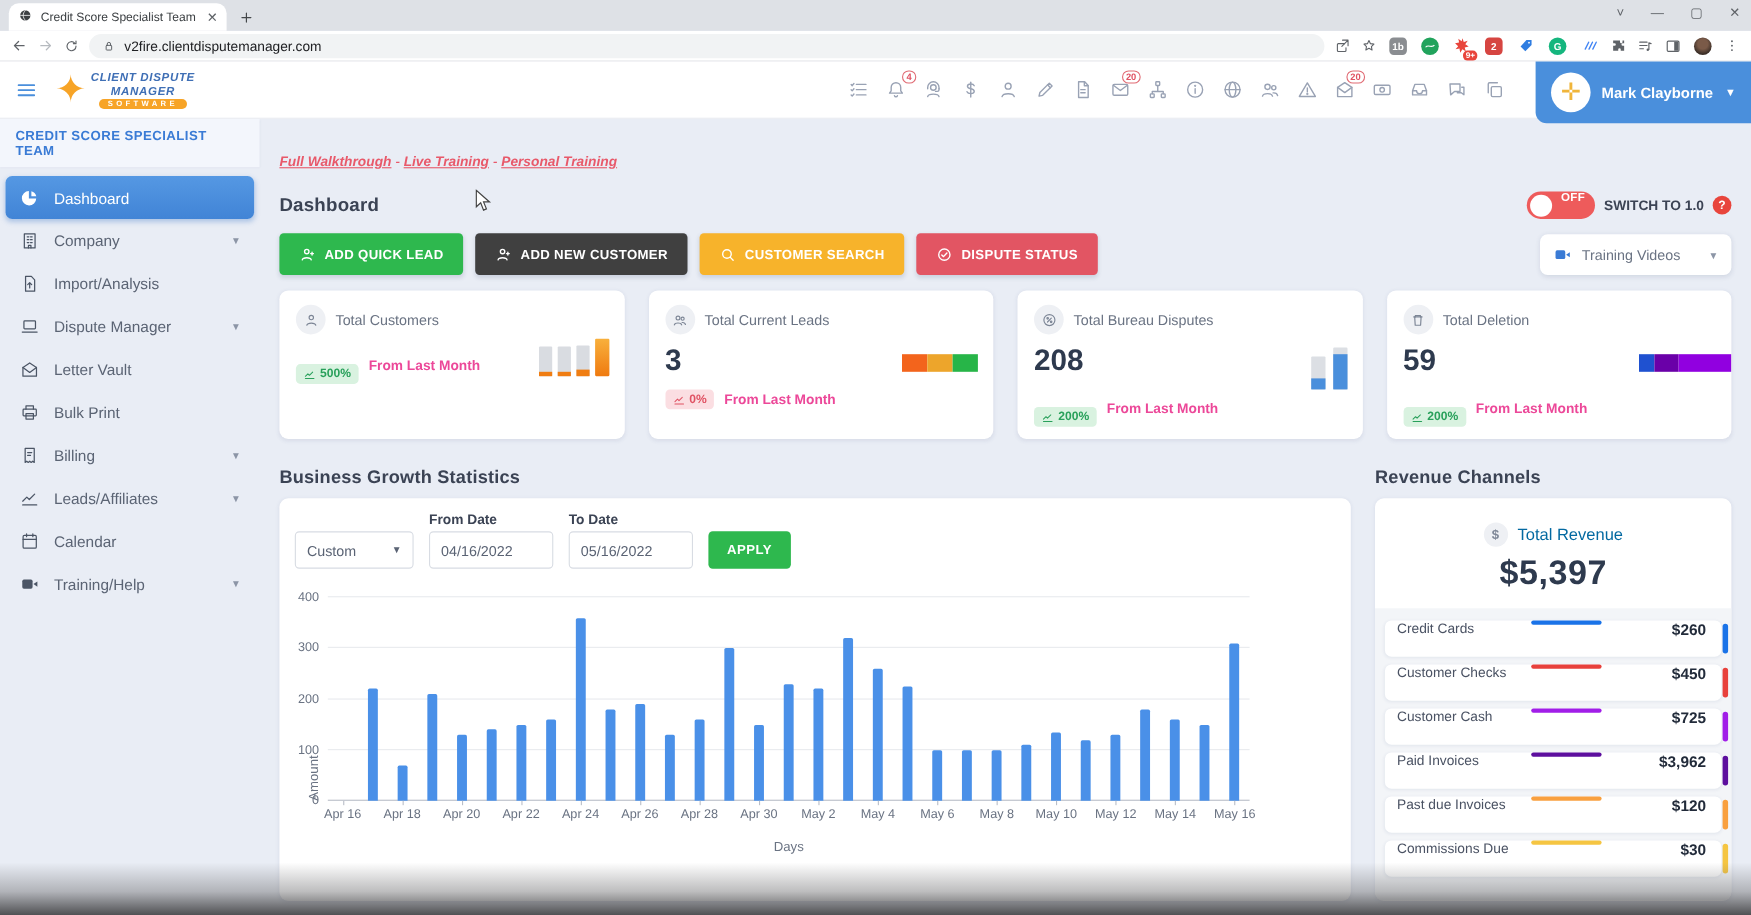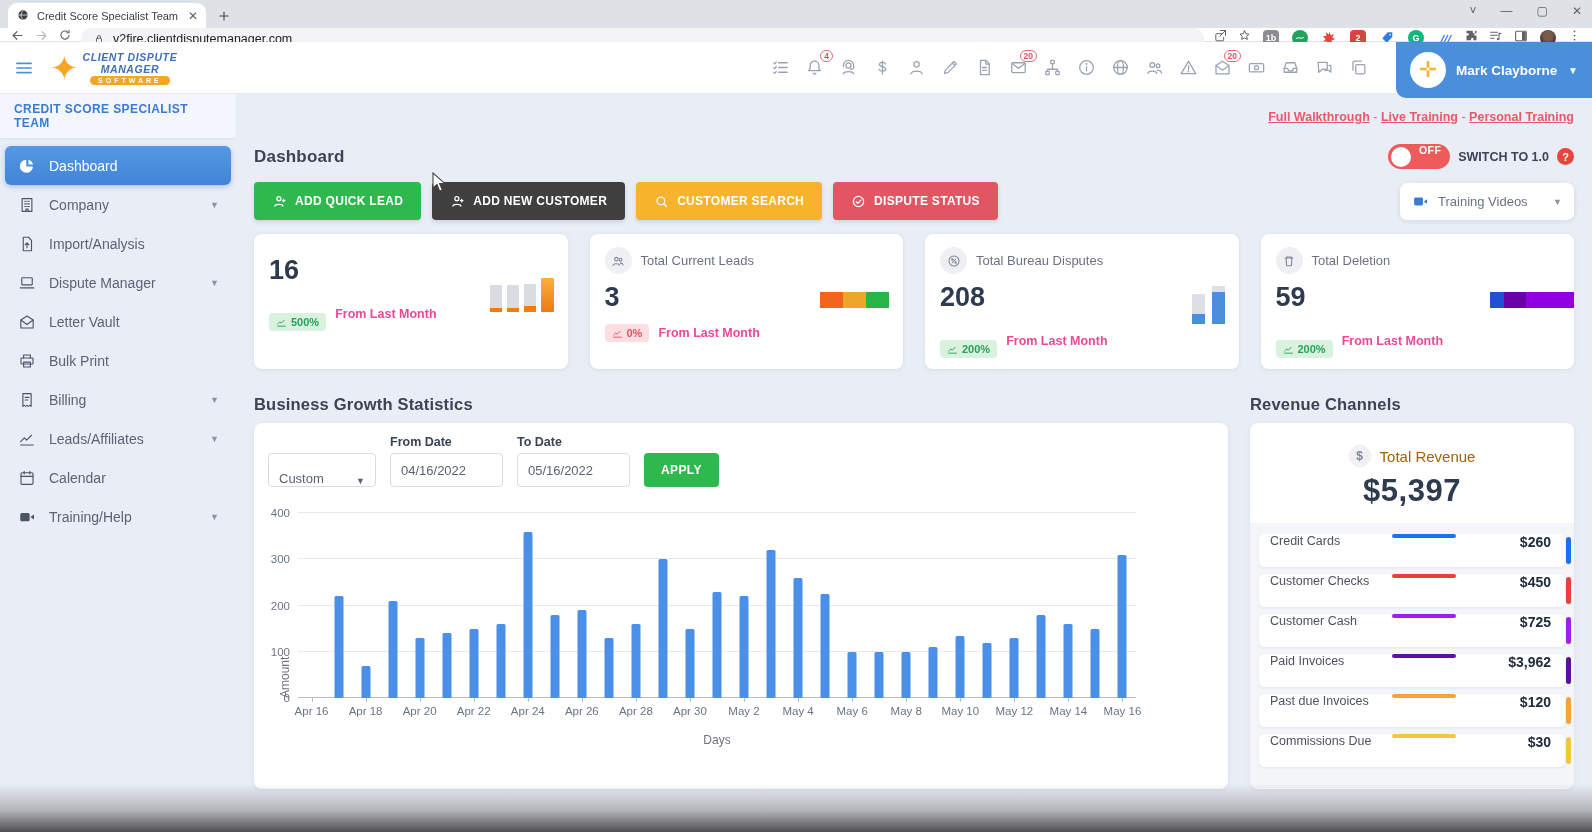--- a/index.html
+++ b/index.html
@@ -11,21 +11,21 @@
   .tabstrip { position:relative; height:28px; background:#dee1e6; }
   .tab { position:absolute; left:8px; top:3px; width:198px; height:25px; background:#fff;
          border-radius:9px 9px 0 0; display:flex; align-items:center; gap:7px; padding:0 8px;
          font-size:11px; color:#3c4043; }
   .tab .t-title { flex:1; white-space:nowrap; overflow:hidden; }
   .tab .t-close { color:#5f6368; font-size:12px; }
   .newtab { position:absolute; left:214px; top:6px; width:20px; height:20px; color:#44474a;
             display:flex; align-items:center; justify-content:center; }
   .wincontrols { position:absolute; right:10px; top:4px; display:flex; gap:24px; color:#5f6368;
                  font-size:12px; align-items:center; }
-  .urlbar { height:14px; background:#fff; display:flex; gap:9px; padding:0 10px;
+  .urlbar { height:28px; background:#fff; display:flex; align-items:center; gap:9px; padding:0 10px;
             border-bottom:1px solid #dfe1e5; }
   .navic { color:#5f6368; display:flex; }
   .navic.dim { color:#b6babf; }
   .urlfield { flex:1; height:22px; background:#f1f3f4; border-radius:12px; display:flex;
               align-items:center; gap:8px; padding:0 12px; font-size:12.5px; color:#202124; }
   .ext { display:flex; align-items:center; justify-content:center; width:20px; height:20px; position:relative; }
   .chip { width:16px; height:16px; border-radius:4px; color:#fff; font-size:9px; font-weight:bold;
           display:flex; align-items:center; justify-content:center; }
   .ext .mini-badge { position:absolute; right:-4px; bottom:-3px; background:#e8453c; color:#fff;
                      font-size:7.5px; font-weight:bold; border-radius:4px; padding:0 2px; }
@@ -61,21 +61,21 @@
   .nav { padding:8px 5px; }
   .nav-item { display:flex; align-items:center; gap:12px; height:39px; padding:0 12px; border-radius:6px;
               color:#5b6474; font-size:14px; cursor:default; }
   .nav-item .nicon { color:#4b5565; display:flex; width:20px; justify-content:center; }
   .nav-item .ncaret { margin-left:auto; color:#8c95a6; font-size:9px; }
   .nav-item.active { background:linear-gradient(180deg,#5598e3,#4184d6); color:#fff;
                      box-shadow:0 2px 5px rgba(60,120,200,.35); }
   .nav-item.active .nicon { color:#fff; }
 
   .main { flex:1; position:relative; padding:0 18px; }
-  .linksrow { text-align:right; margin-top:16px; font-size:12.5px; color:#e8596a; }
+  .linksrow { text-align:left; margin-top:32px; font-size:12.5px; color:#e8596a;font-style:italic; }
   .linksrow a { color:#e8596a; text-decoration:underline; font-weight:bold; }
   .linksrow .sep { color:#e8596a; font-weight:normal; }
 
   .titlerow { display:flex; align-items:center; margin-top:20px; }
   .pagetitle { font-size:17px; font-weight:bold; color:#3b4354; letter-spacing:.2px; }
   .switchgrp { margin-left:auto; display:flex; align-items:center; gap:8px; }
   .toggle { width:62px; height:25px; background:#ee5b5b; border-radius:13px; position:relative;
             display:flex; align-items:flex-start; justify-content:flex-end; padding-right:9px; }
   .toggle .knob { position:absolute; left:3px; top:2.5px; width:20px; height:20px; background:#fff; border-radius:50%; }
   .toggle .tlabel { color:#fff; font-size:10.5px; font-weight:bold; letter-spacing:.4px; }
@@ -118,21 +118,21 @@
   .vb2 .bl { position:absolute; left:0; right:0; bottom:0; background:#4a8fdc; }
 
   
   .bottomzone { display:flex; gap:22px; margin-top:26px; }
   .growthcol { flex:1; min-width:0; }
   .revcol { width:324px; flex:none; }
   .sectitle { font-size:16.5px; font-weight:bold; color:#3b4354; letter-spacing:.2px; }
   .gpanel { margin-top:9px; background:#fff; border-radius:8px; box-shadow:0 1px 4px rgba(40,60,110,.09);
             min-height:366px; padding-top:12px; }
   .filters { display:flex; align-items:flex-end; gap:14px; padding:0 14px; }
-  .fsel { width:108px; height:34px; border:1px solid #d8dce3; border-radius:4px; display:flex; align-items:flex-end;
+  .fsel { width:108px; height:34px; border:1px solid #d8dce3; border-radius:4px; display:flex; align-items:center;
           padding:0 10px; font-size:13px; color:#5a6374; }
   .fsel .caret { margin-left:auto; font-size:9px; color:#5a6374; }
   .fgroup .flabel { font-size:12.5px; font-weight:bold; color:#3b4354; margin-bottom:4px; }
   .finput { width:113px; height:34px; border:1px solid #d8dce3; border-radius:4px; display:flex;
             align-items:center; padding:0 10px; font-size:13px; color:#5a6374; }
   .applybtn { height:34px; background:#2eb84e; color:#fff; border:none; border-radius:4px; font-weight:bold;
               font-size:12px; padding:0 17px; font-family:"Liberation Sans",sans-serif; letter-spacing:.4px; }
 
   .chartzone { display:flex; padding:26px 92px 0 24px; }
   .ylab { writing-mode:vertical-rl; transform:rotate(180deg); font-size:12px; color:#6a7383;
@@ -149,21 +149,21 @@
   .xlab { position:absolute; transform:translateX(-50%); font-size:11.5px; color:#6a7383; white-space:nowrap; }
   .xtick { position:absolute; width:1px; height:4px; background:#b9bec8; top:-7px; }
   .xaxis-title { text-align:center; font-size:12px; color:#6a7383; margin-top:12px; }
 
   .rpanel { margin-top:9px; background:#fff; border-radius:8px; box-shadow:0 1px 4px rgba(40,60,110,.09);
             min-height:366px; overflow:hidden; }
   .rtotal { text-align:center; padding:22px 0 14px; }
   .rtotal .trow { display:flex; align-items:center; justify-content:center; gap:9px; }
   .rtotal .ric { width:22px; height:22px; border-radius:50%; background:#eef0f4; color:#7d8696; font-size:12px;
                  font-weight:bold; display:flex; align-items:center; justify-content:center; }
-  .rtotal .tlab { font-size:15px; color:#a16207; }
+  .rtotal .tlab { font-size:15px; color:#0369a1; }
   .rtotal .tval { font-size:31px; font-weight:bold; color:#2e3a4e; margin-top:6px; letter-spacing:.5px; }
   .rrows { background:#f3f5f8; padding:11px 9px 14px; }
   .rrow { position:relative; background:#fff; border-radius:6px; box-shadow:0 1px 3px rgba(40,60,110,.08);
           height:33px; display:flex; align-items:flex-start; padding:0 14px 0 11px; margin-bottom:7px; }
   .rrow .rlabel { font-size:12.5px; color:#4a5263; width:122px; flex:none; }
   .rrow .rline-wrap { flex:1; display:flex; justify-content:flex-start; }
   .rrow .rline { width:64px; height:3.5px; border-radius:2px; }
   .rrow .rvalue { margin-left:auto; font-size:14px; font-weight:bold; color:#222b3a; }
   .rrow .accent { position:absolute; right:-6px; top:3px; bottom:3px; width:5px; border-radius:3px; }
 
@@ -613,21 +613,29 @@
                 <path d="M16.5 12l4.8-3.2v6.4z" fill="currentColor" stroke="none"></path>
               </svg>
             </span>
           <span class="vtxt">Training Videos</span>
           <span class="caret">▼</span>
         </div>
       </div>
 
       <div class="cards" id="stat-cards">
           <div class="card">
-            <div class="cvalue">16</div>
+            <div class="crow1">
+              <span class="cicon">
+                <svg width="14" height="14" viewBox="0 0 24 24" fill="none" stroke="currentColor" stroke-width="1.8" stroke-linecap="round" stroke-linejoin="round">
+                  <circle cx="12" cy="8" r="3.4"></circle>
+                  <path d="M5 20c1.2-4.4 12.8-4.4 14 0"></path>
+                </svg>
+              </span>
+              <span class="ctitle">Total Customers</span>
+            </div>
             <div class="spark">
               <span class="vb" style="height:27px">
                 <span class="ob"></span>
               </span>
               <span class="vb" style="height:27px">
                 <span class="ob"></span>
               </span>
               <span class="vb" style="height:28px">
                 <span class="ob" style="height:6px"></span>
               </span>

